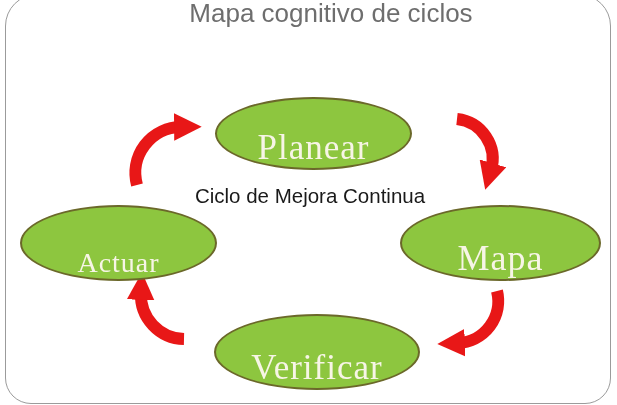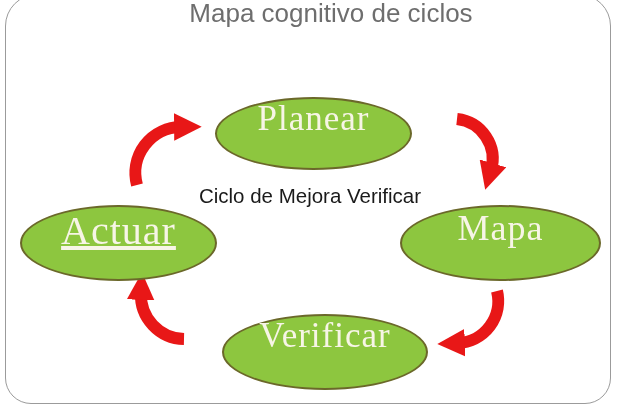--- a/index.html
+++ b/index.html
@@ -38,33 +38,33 @@
   path.arrow {
     fill: none;
     stroke: var(--arrow, #e81717);
     stroke-width: 12;
     stroke-linecap: butt;
   }
   marker path { fill: var(--arrow, #e81717); }
 
   .node {
     position: absolute;
-    display: flex; align-items: flex-start; justify-content: center;
+    display: flex; align-items: flex-end; justify-content: center;
     box-sizing: border-box;
     background: var(--node-fill, #8dc63f);
     border: 2px solid var(--node-border, #6b682a);
     border-radius: 50%;
     color: var(--node-text, #f7f5e6);
     font-family: "Liberation Serif", serif;
     letter-spacing: 1px;
   }
   .node-planear   { left: 215px; top:  97px; width: 197px; height: 73px; font-size: 35px; }
-  .node-actuar    { left:  20px; top: 205px; width: 197px; height: 76px; font-size: 40px; text-decoration: underline; }
+  .node-actuar    { left:  20px; top: 205px; width: 197px; height: 76px; font-size: 28px; }
   .node-hacer     { left: 400px; top: 205px; width: 201px; height: 76px; font-size: 36px; }
-  .node-verificar { left: 222px; top: 314px; width: 206px; height: 76px; font-size: 35px; }
+  .node-verificar { left: 214px; top: 314px; width: 206px; height: 76px; font-size: 35px; }
 
   .center-label {
     position: absolute;
     top: 184px; left: 170px; width: 280px;
     text-align: center;
     font-size: 20.5px;
     line-height: 24px;
     color: var(--center-text, #1a1a1a);
     white-space: nowrap;
   }
@@ -94,13 +94,13 @@
 <div class="node node-hacer">
   <span>Mapa</span>
 </div>
 <div class="node node-verificar">
   <span>Verificar</span>
 </div>
 <div class="node node-actuar">
   <span>Actuar</span>
 </div>
 
-<div class="center-label">Ciclo de Mejora Verificar</div>
+<div class="center-label">Ciclo de Mejora Continua</div>
 
 </body></html>

